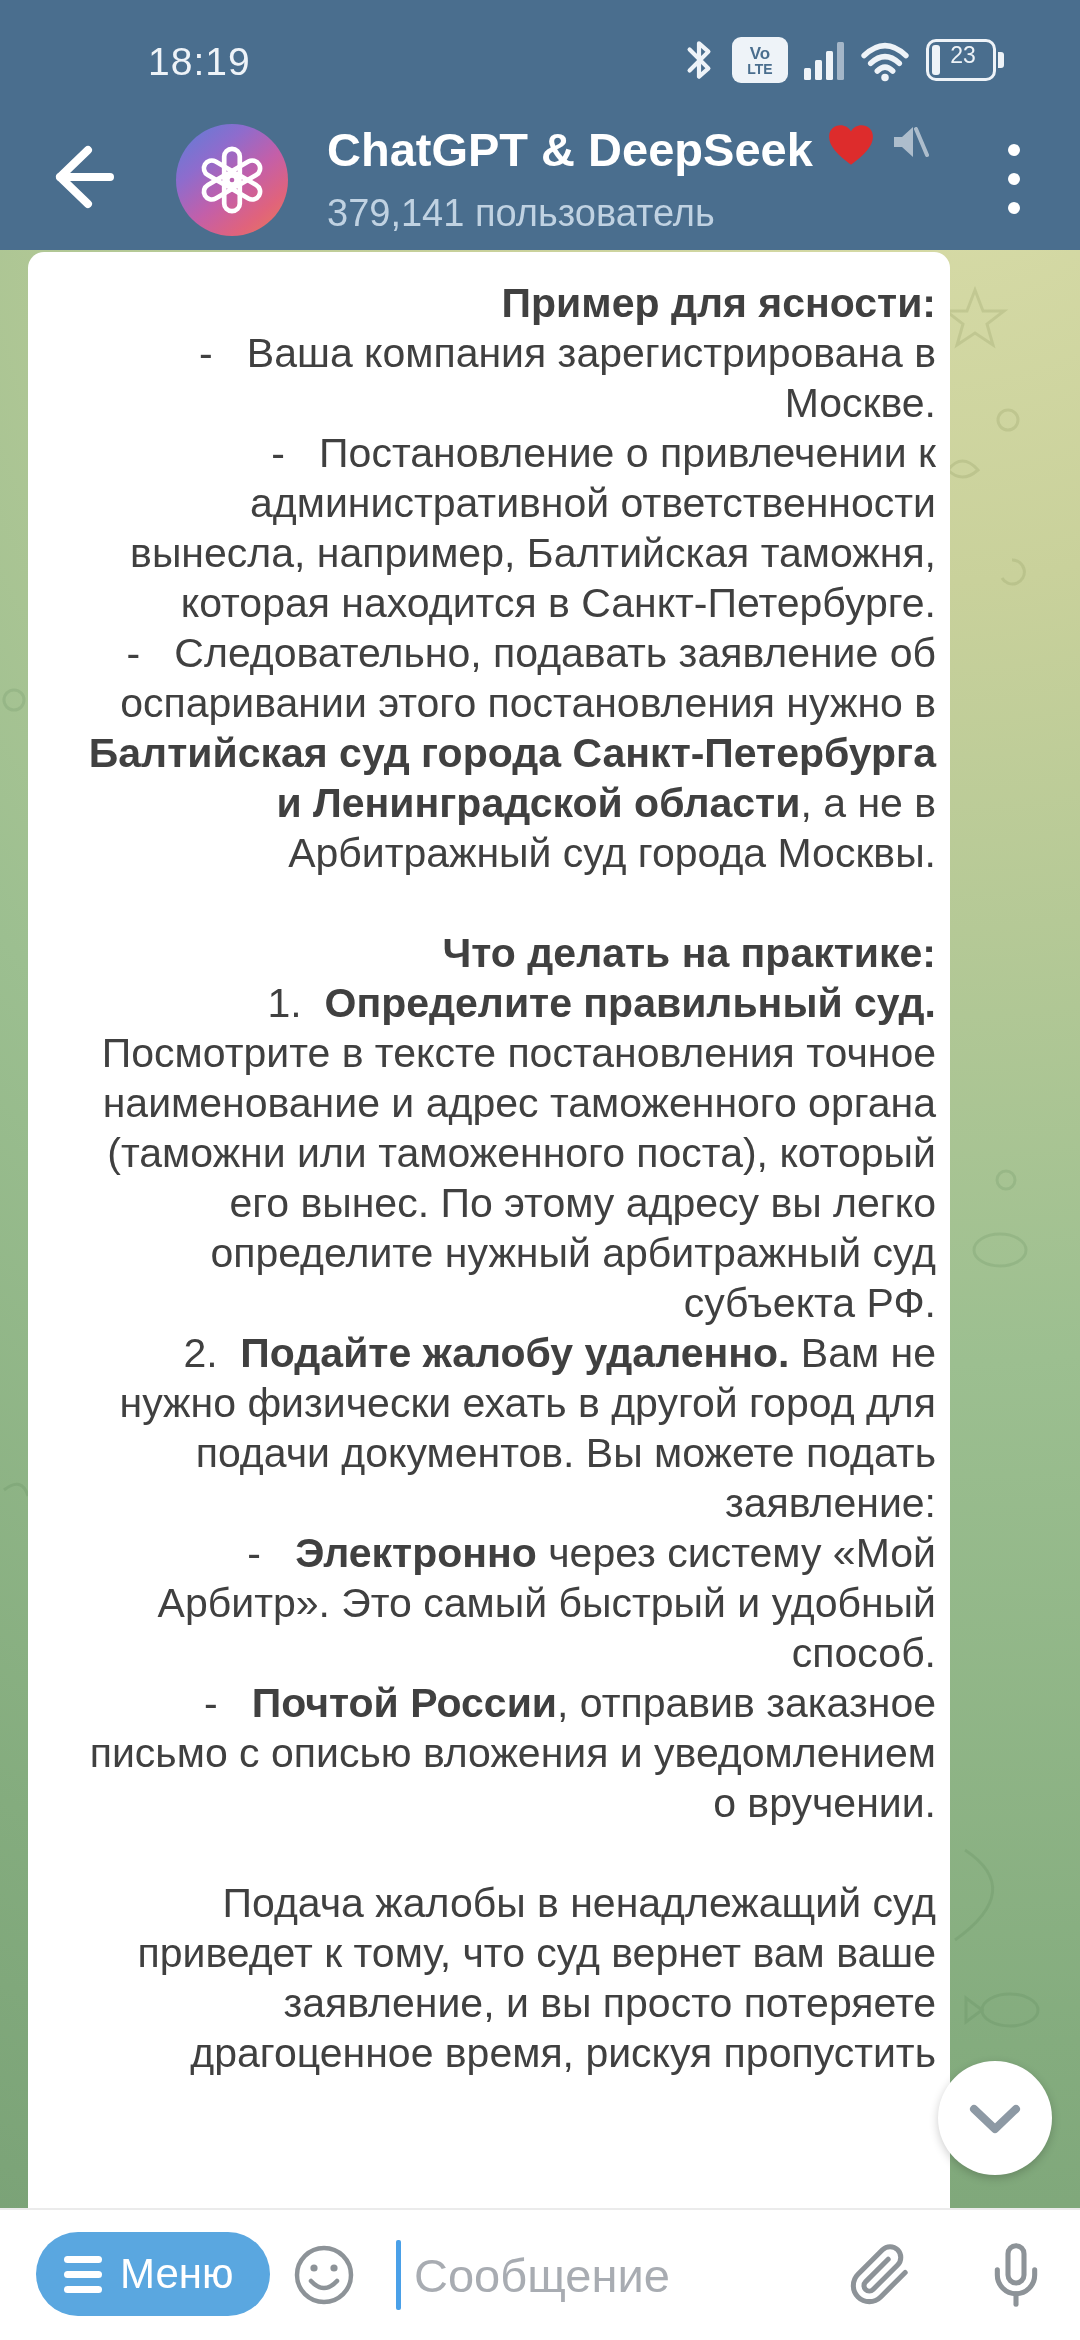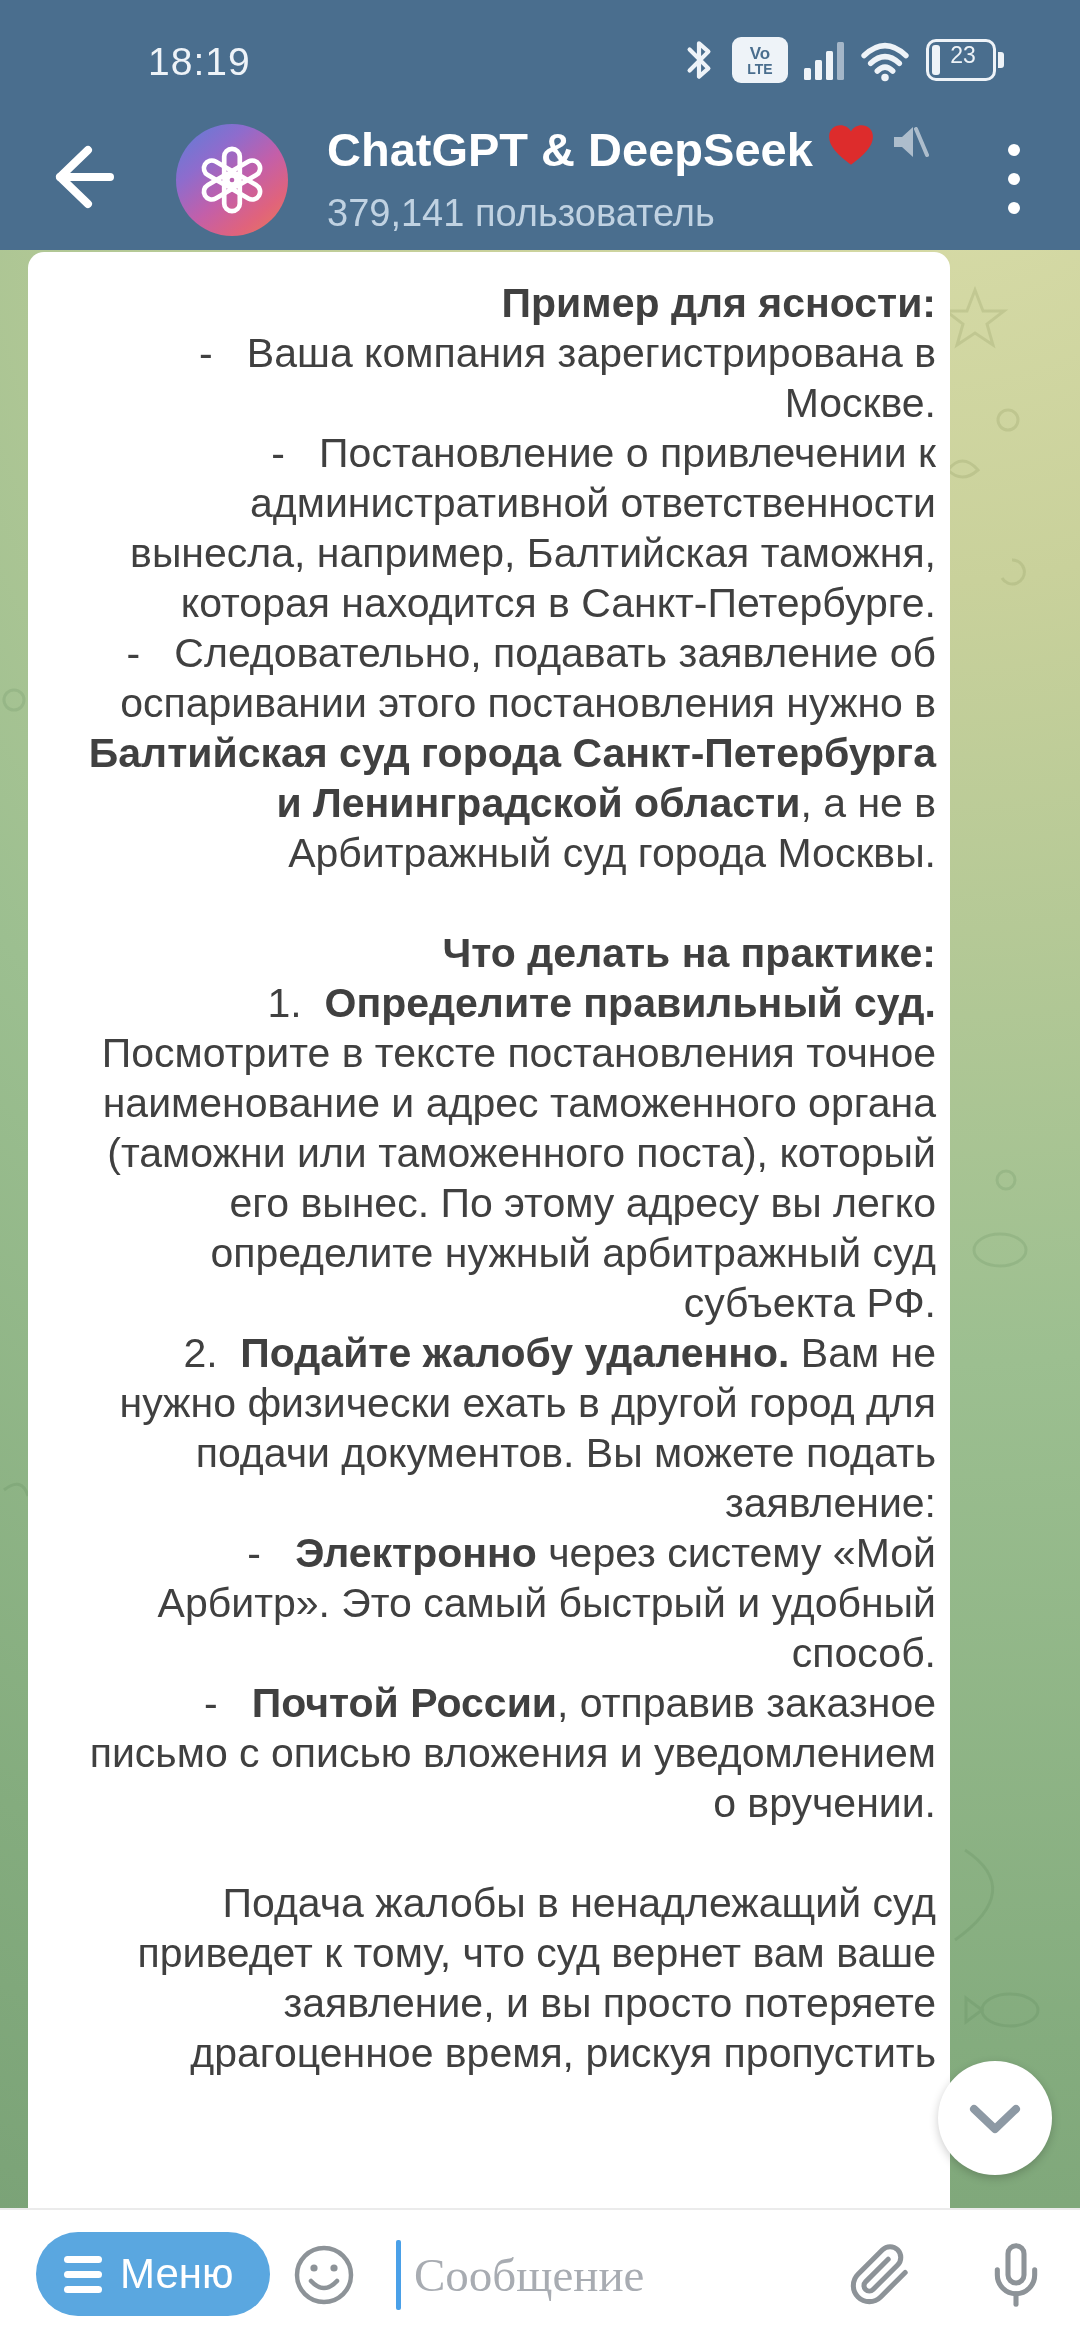--- a/index.html
+++ b/index.html
@@ -51,21 +51,21 @@
   
   .composer{position:absolute;left:0;right:0;bottom:0;height:130px;background:#ffffff;border-top:2px solid #ebebeb;
             z-index:6;display:flex;align-items:center;}
   .menu-btn{position:absolute;left:36px;top:22px;height:84px;min-width:234px;border-radius:42px;background:#5aa7e0;
             display:flex;align-items:center;padding:0 34px 0 28px;gap:18px;box-sizing:border-box;}
   .hamb{display:flex;flex-direction:column;gap:8px;}
   .hamb i{display:block;width:38px;height:7px;background:#fff;border-radius:4px;}
   .menu-label{color:#fff;font-size:42px;font-weight:normal;}
   .emoji-btn{position:absolute;left:292px;top:33px;width:64px;height:64px;}
   .cursor{position:absolute;left:396px;top:30px;width:5px;height:70px;background:#4aa0e8;border-radius:2px;}
-  .placeholder{position:absolute;left:414px;top:38px;font-size:47px;color:#a8acb2;font-family:Liberation Serif, serif;}
+  .placeholder{position:absolute;left:414px;top:38px;font-size:47px;color:#a8acb2;}
   .attach-btn{position:absolute;left:848px;top:33px;width:64px;height:64px;}
   .mic-btn{position:absolute;left:984px;top:33px;width:64px;height:64px;}
   svg{display:block;}
 </style>
 </head>
 <body>
 
 <div class="screen">
 
   <svg class="doodles" width="1080" height="2340" viewBox="0 0 1080 2340">

